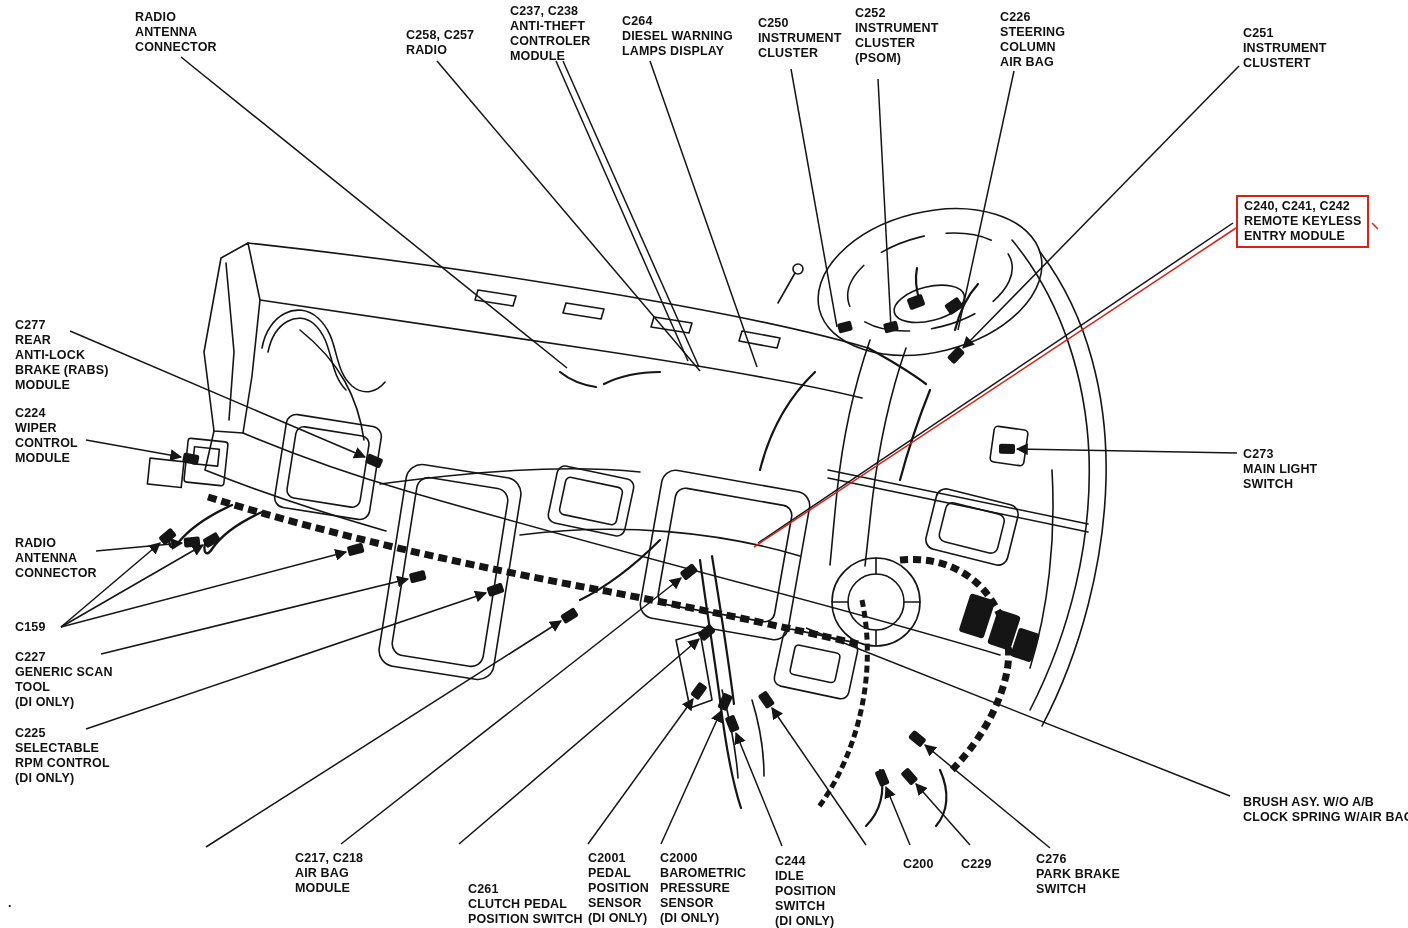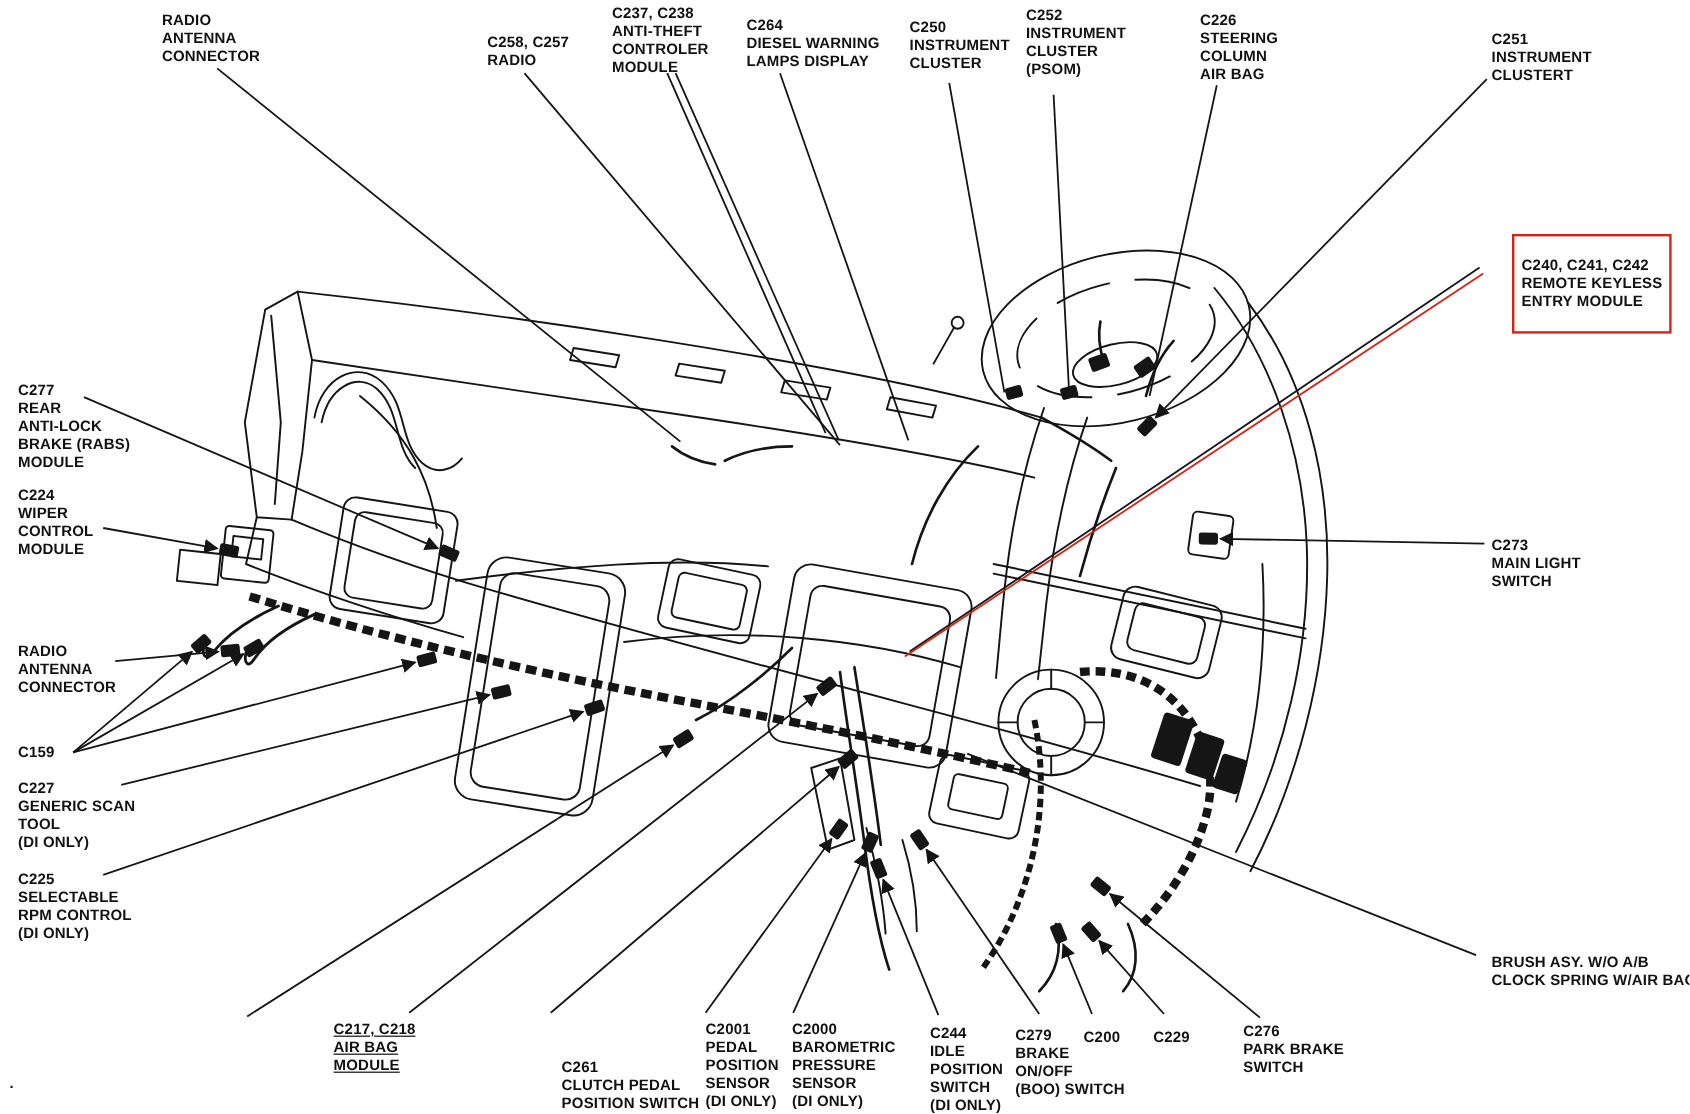--- a/index.html
+++ b/index.html
@@ -6,21 +6,21 @@
   .stage{
     position:relative;width:1408px;height:928px;background:#ffffff;overflow:hidden;
     font-family:"Liberation Sans","DejaVu Sans",sans-serif;
   }
   svg.layer{position:absolute;left:0;top:0;width:1408px;height:928px;}
   #labels-layer{position:absolute;left:0;top:0;width:1408px;height:928px;pointer-events:none;}
   .lbl{
     position:absolute;font-weight:700;font-size:12.5px;line-height:15px;
     color:var(--label,#111);white-space:nowrap;letter-spacing:.15px;
   }
-  .lbl.boxed{border:2px solid var(--red,#d42318);padding:17px 6px;background:#fff;margin-left:24px;}
+  .lbl.boxed{border:2px solid var(--red,#d42318);padding:2px 6px;background:#fff;}
   .lbl-line{display:block;}
 </style>
 </head>
 <body>
 
 <div class="stage">
 
   <svg class="layer" id="art" viewBox="0 0 1408 928" aria-hidden="true">
     <g stroke="#151515" fill="none" stroke-width="1.6" stroke-linecap="round" stroke-linejoin="round">
 
@@ -309,21 +309,21 @@
         <div class="lbl-line">GENERIC SCAN</div>
         <div class="lbl-line">TOOL</div>
         <div class="lbl-line">(DI ONLY)</div>
       </div>
       <div class="lbl" style="left: 15px; top: 726px;">
         <div class="lbl-line">C225</div>
         <div class="lbl-line">SELECTABLE</div>
         <div class="lbl-line">RPM CONTROL</div>
         <div class="lbl-line">(DI ONLY)</div>
       </div>
-      <div class="lbl" style="left: 278px; top: 851px; text-decoration: underline;">
+      <div class="lbl" style="left: 295px; top: 851px;">
         <div class="lbl-line">C217, C218</div>
         <div class="lbl-line">AIR BAG</div>
         <div class="lbl-line">MODULE</div>
       </div>
       <div class="lbl" style="left: 468px; top: 851px; margin-top: 31px;">
         <div class="lbl-line">C261</div>
         <div class="lbl-line">CLUTCH PEDAL</div>
         <div class="lbl-line">POSITION SWITCH</div>
         <div class="lbl-line">(CPP)</div>
       </div>
@@ -341,26 +341,20 @@
         <div class="lbl-line">SENSOR</div>
         <div class="lbl-line">(DI ONLY)</div>
       </div>
       <div class="lbl" style="left: 775px; top: 854px;">
         <div class="lbl-line">C244</div>
         <div class="lbl-line">IDLE</div>
         <div class="lbl-line">POSITION</div>
         <div class="lbl-line">SWITCH</div>
         <div class="lbl-line">(DI ONLY)</div>
       </div>
-      <div class="lbl" style="left: 846px; top: 856px;">
-        <div class="lbl-line">C279</div>
-        <div class="lbl-line">BRAKE</div>
-        <div class="lbl-line">ON/OFF</div>
-        <div class="lbl-line">(BOO) SWITCH</div>
-      </div>
       <div class="lbl" style="left: 903px; top: 857px;">
         <div class="lbl-line">C200</div>
       </div>
       <div class="lbl" style="left: 961px; top: 857px;">
         <div class="lbl-line">C229</div>
       </div>
       <div class="lbl" style="left: 1036px; top: 852px;">
         <div class="lbl-line">C276</div>
         <div class="lbl-line">PARK BRAKE</div>
         <div class="lbl-line">SWITCH</div>

